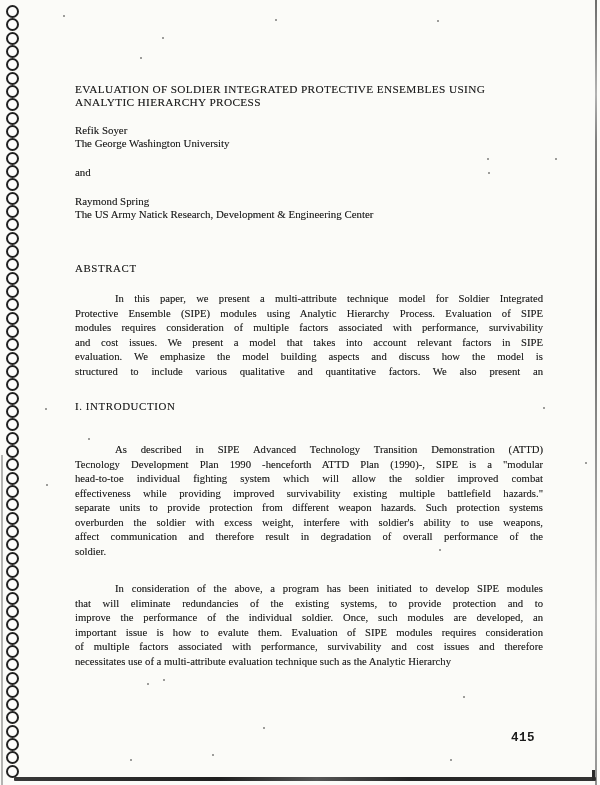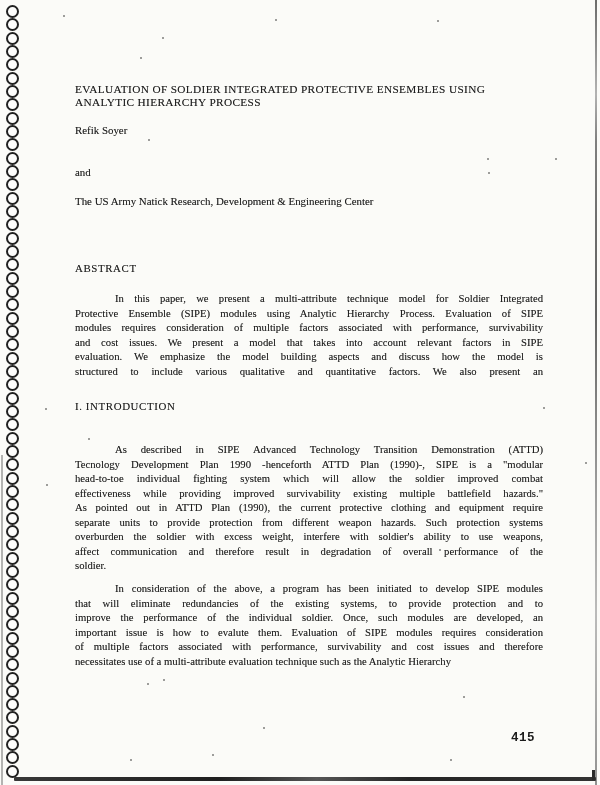--- a/index.html
+++ b/index.html
@@ -163,45 +163,46 @@
       <div class="speck" style="left: 450px; top: 759px;"></div>
     </div>
 
   <div class="centered title-block">
     <div>EVALUATION OF SOLDIER INTEGRATED PROTECTIVE ENSEMBLES USING</div>
     <div>ANALYTIC HIERARCHY PROCESS</div>
   </div>
 
   <div class="centered author-block-1">
     <div>Refik Soyer</div>
+    <div>The George Washington University</div>
   </div>
 
   <div class="centered and-block">and</div>
 
   <div class="centered author-block-2">
+    <div>Raymond Spring</div>
     <div>The US Army Natick Research, Development &amp; Engineering Center</div>
   </div>
 
   <div class="centered h-abstract">ABSTRACT</div>
   <div class="para para-abstract">
       <div class="tline indent">In this paper, we present a multi-attribute technique model for Soldier Integrated</div>
       <div class="tline">Protective Ensemble (SIPE) modules using Analytic Hierarchy Process. Evaluation of SIPE</div>
       <div class="tline">modules requires consideration of multiple factors associated with performance, survivability</div>
       <div class="tline">and cost issues. We present a model that takes into account relevant factors in SIPE</div>
       <div class="tline">evaluation. We emphasize the model building aspects and discuss how the model is</div>
       <div class="tline">structured to include various qualitative and quantitative factors. We also present an</div>
     </div>
 
   <div class="centered h-intro">I. INTRODUCTION</div>
   <div class="para para-intro-1">
       <div class="tline indent">As described in SIPE Advanced Technology Transition Demonstration (ATTD)</div>
       <div class="tline">Tecnology Development Plan 1990 -henceforth ATTD Plan (1990)-, SIPE is a "modular</div>
       <div class="tline">head-to-toe individual fighting system which will allow the soldier improved combat</div>
       <div class="tline">effectiveness while providing improved survivability existing multiple battlefield hazards."</div>
-      <div class="tline">As pointed out in ATTD Plan (1990), the current protective clothing and equipment require</div>
       <div class="tline">separate units to provide protection from different weapon hazards. Such protection systems</div>
       <div class="tline">overburden the soldier with excess weight, interfere with soldier's ability to use weapons,</div>
       <div class="tline">affect communication and therefore result in degradation of overall performance of the</div>
       <div class="tline last">soldier.</div>
     </div>
   <div class="para para-intro-2">
       <div class="tline indent">In consideration of the above, a program has been initiated to develop SIPE modules</div>
       <div class="tline">that will eliminate redundancies of the existing systems, to provide protection and to</div>
       <div class="tline">improve the performance of the individual soldier. Once, such modules are developed, an</div>
       <div class="tline">important issue is how to evalute them. Evaluation of SIPE modules requires consideration</div>

